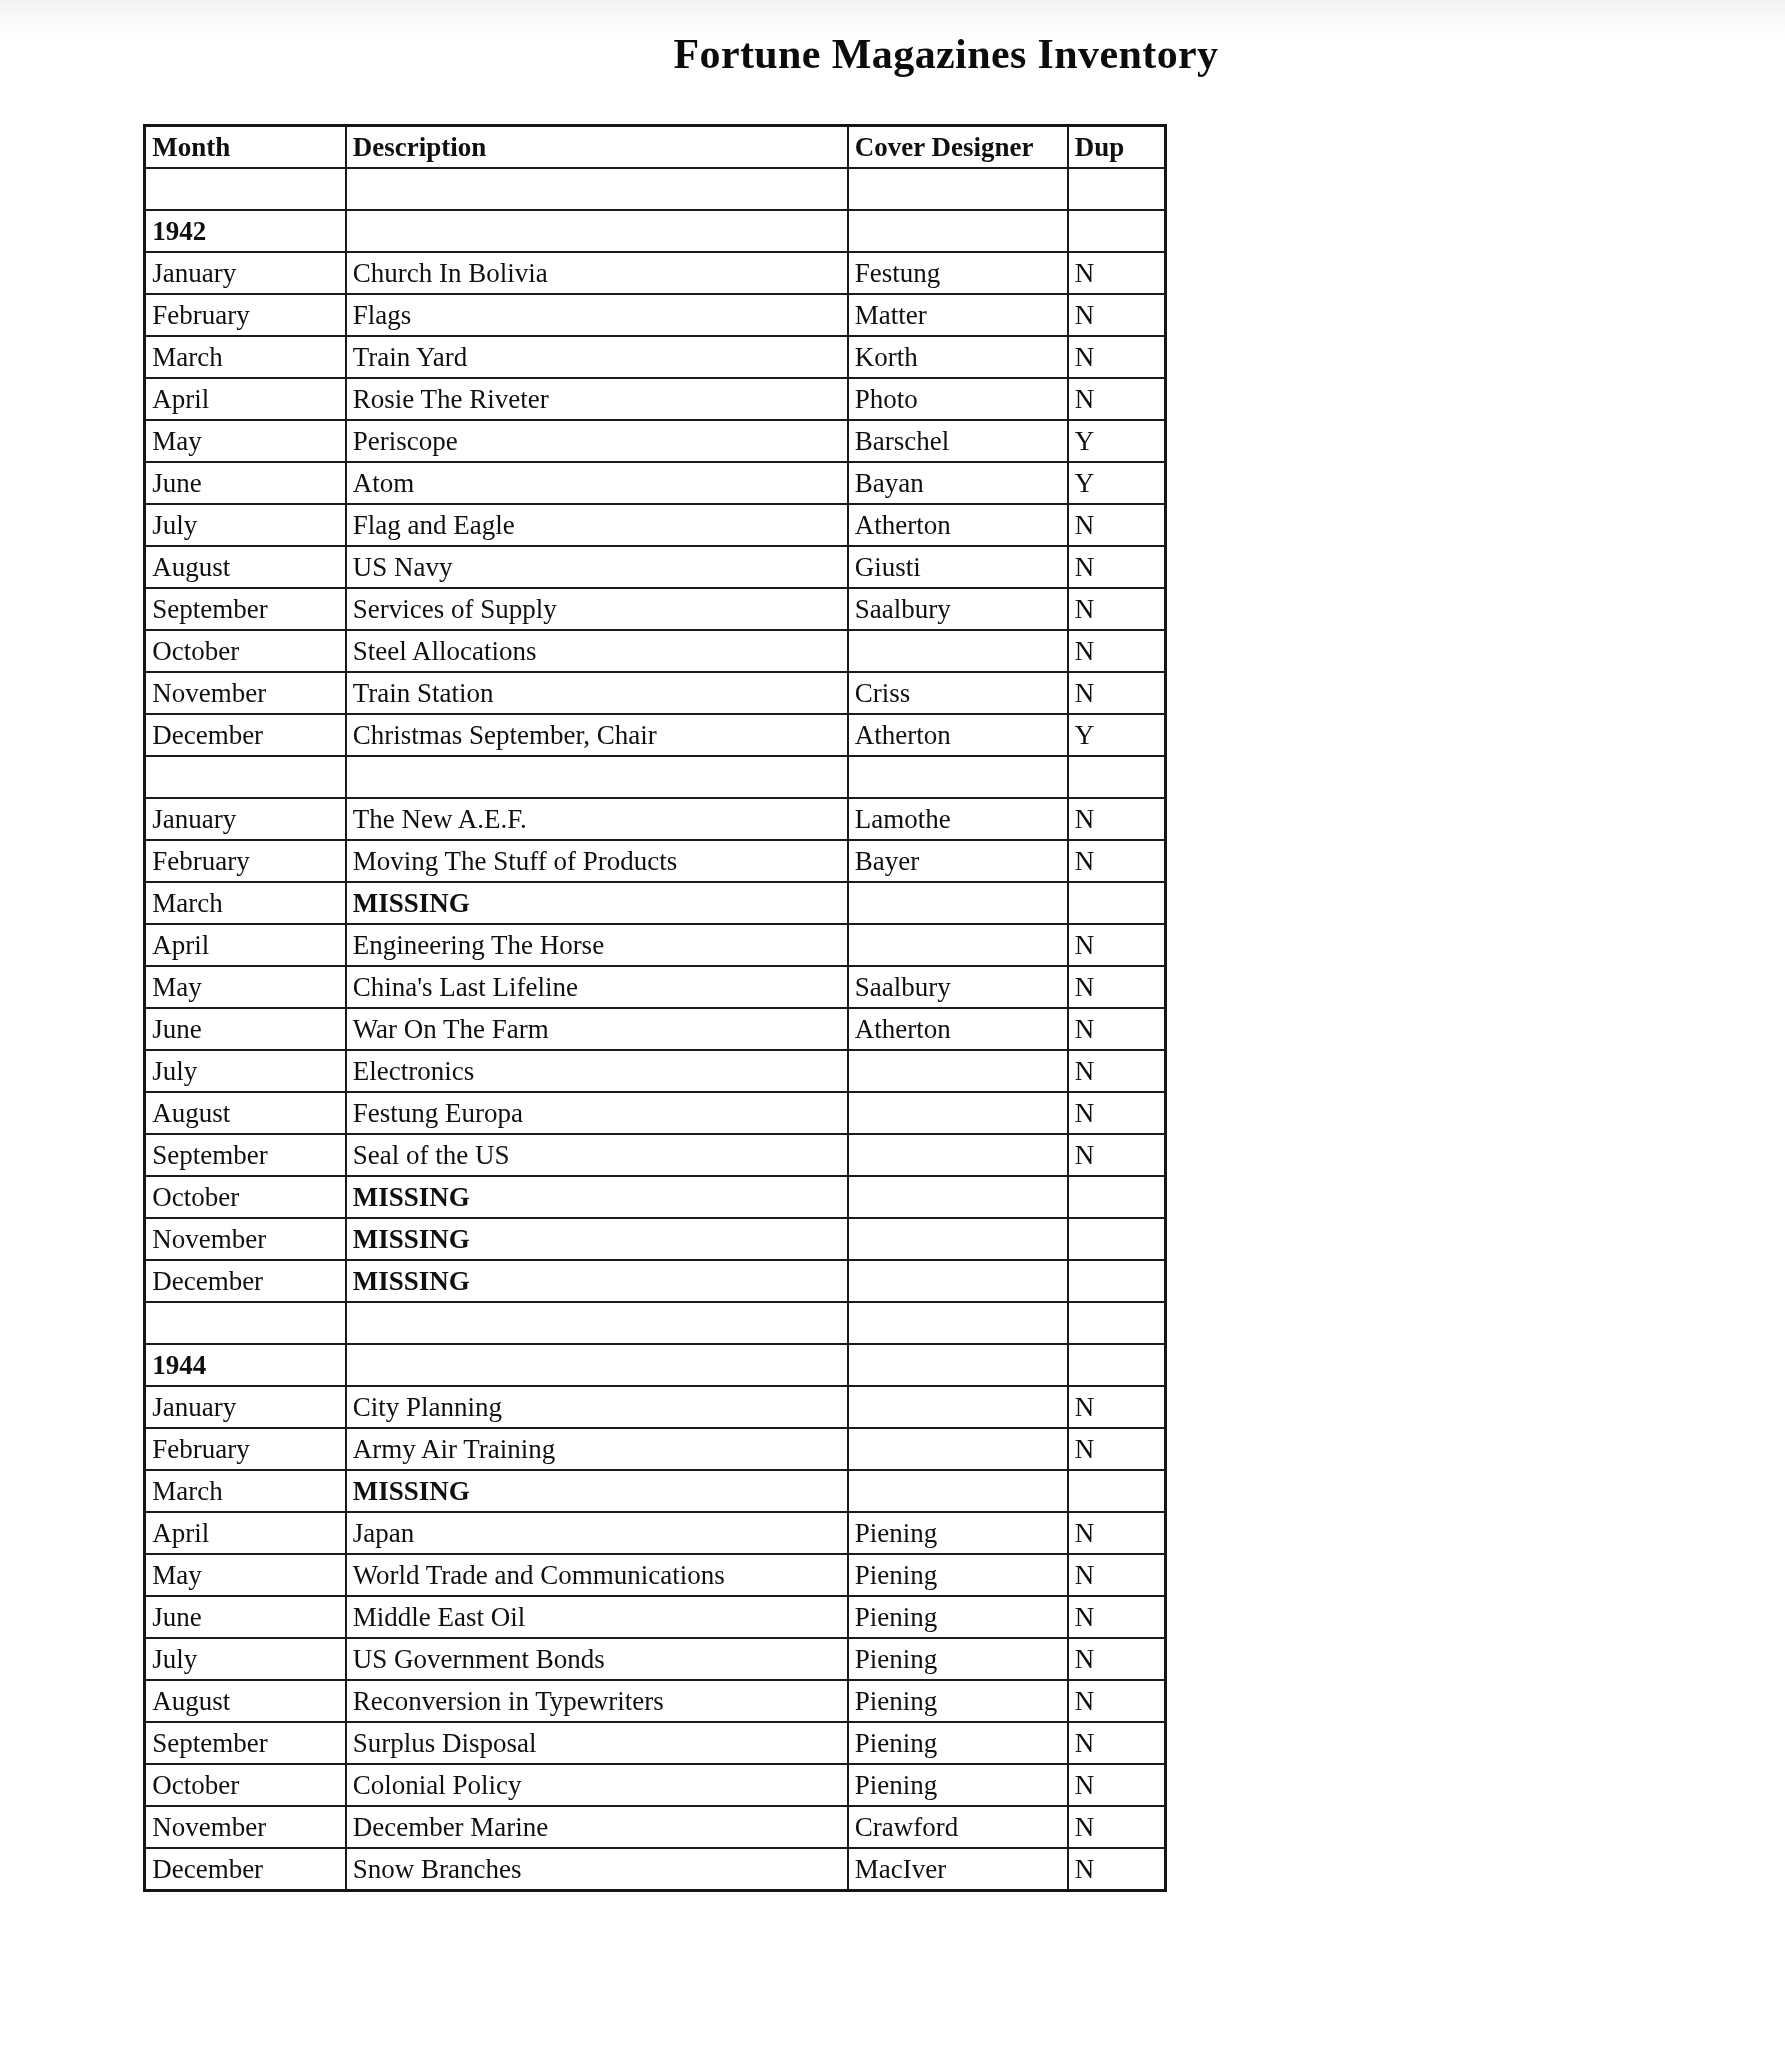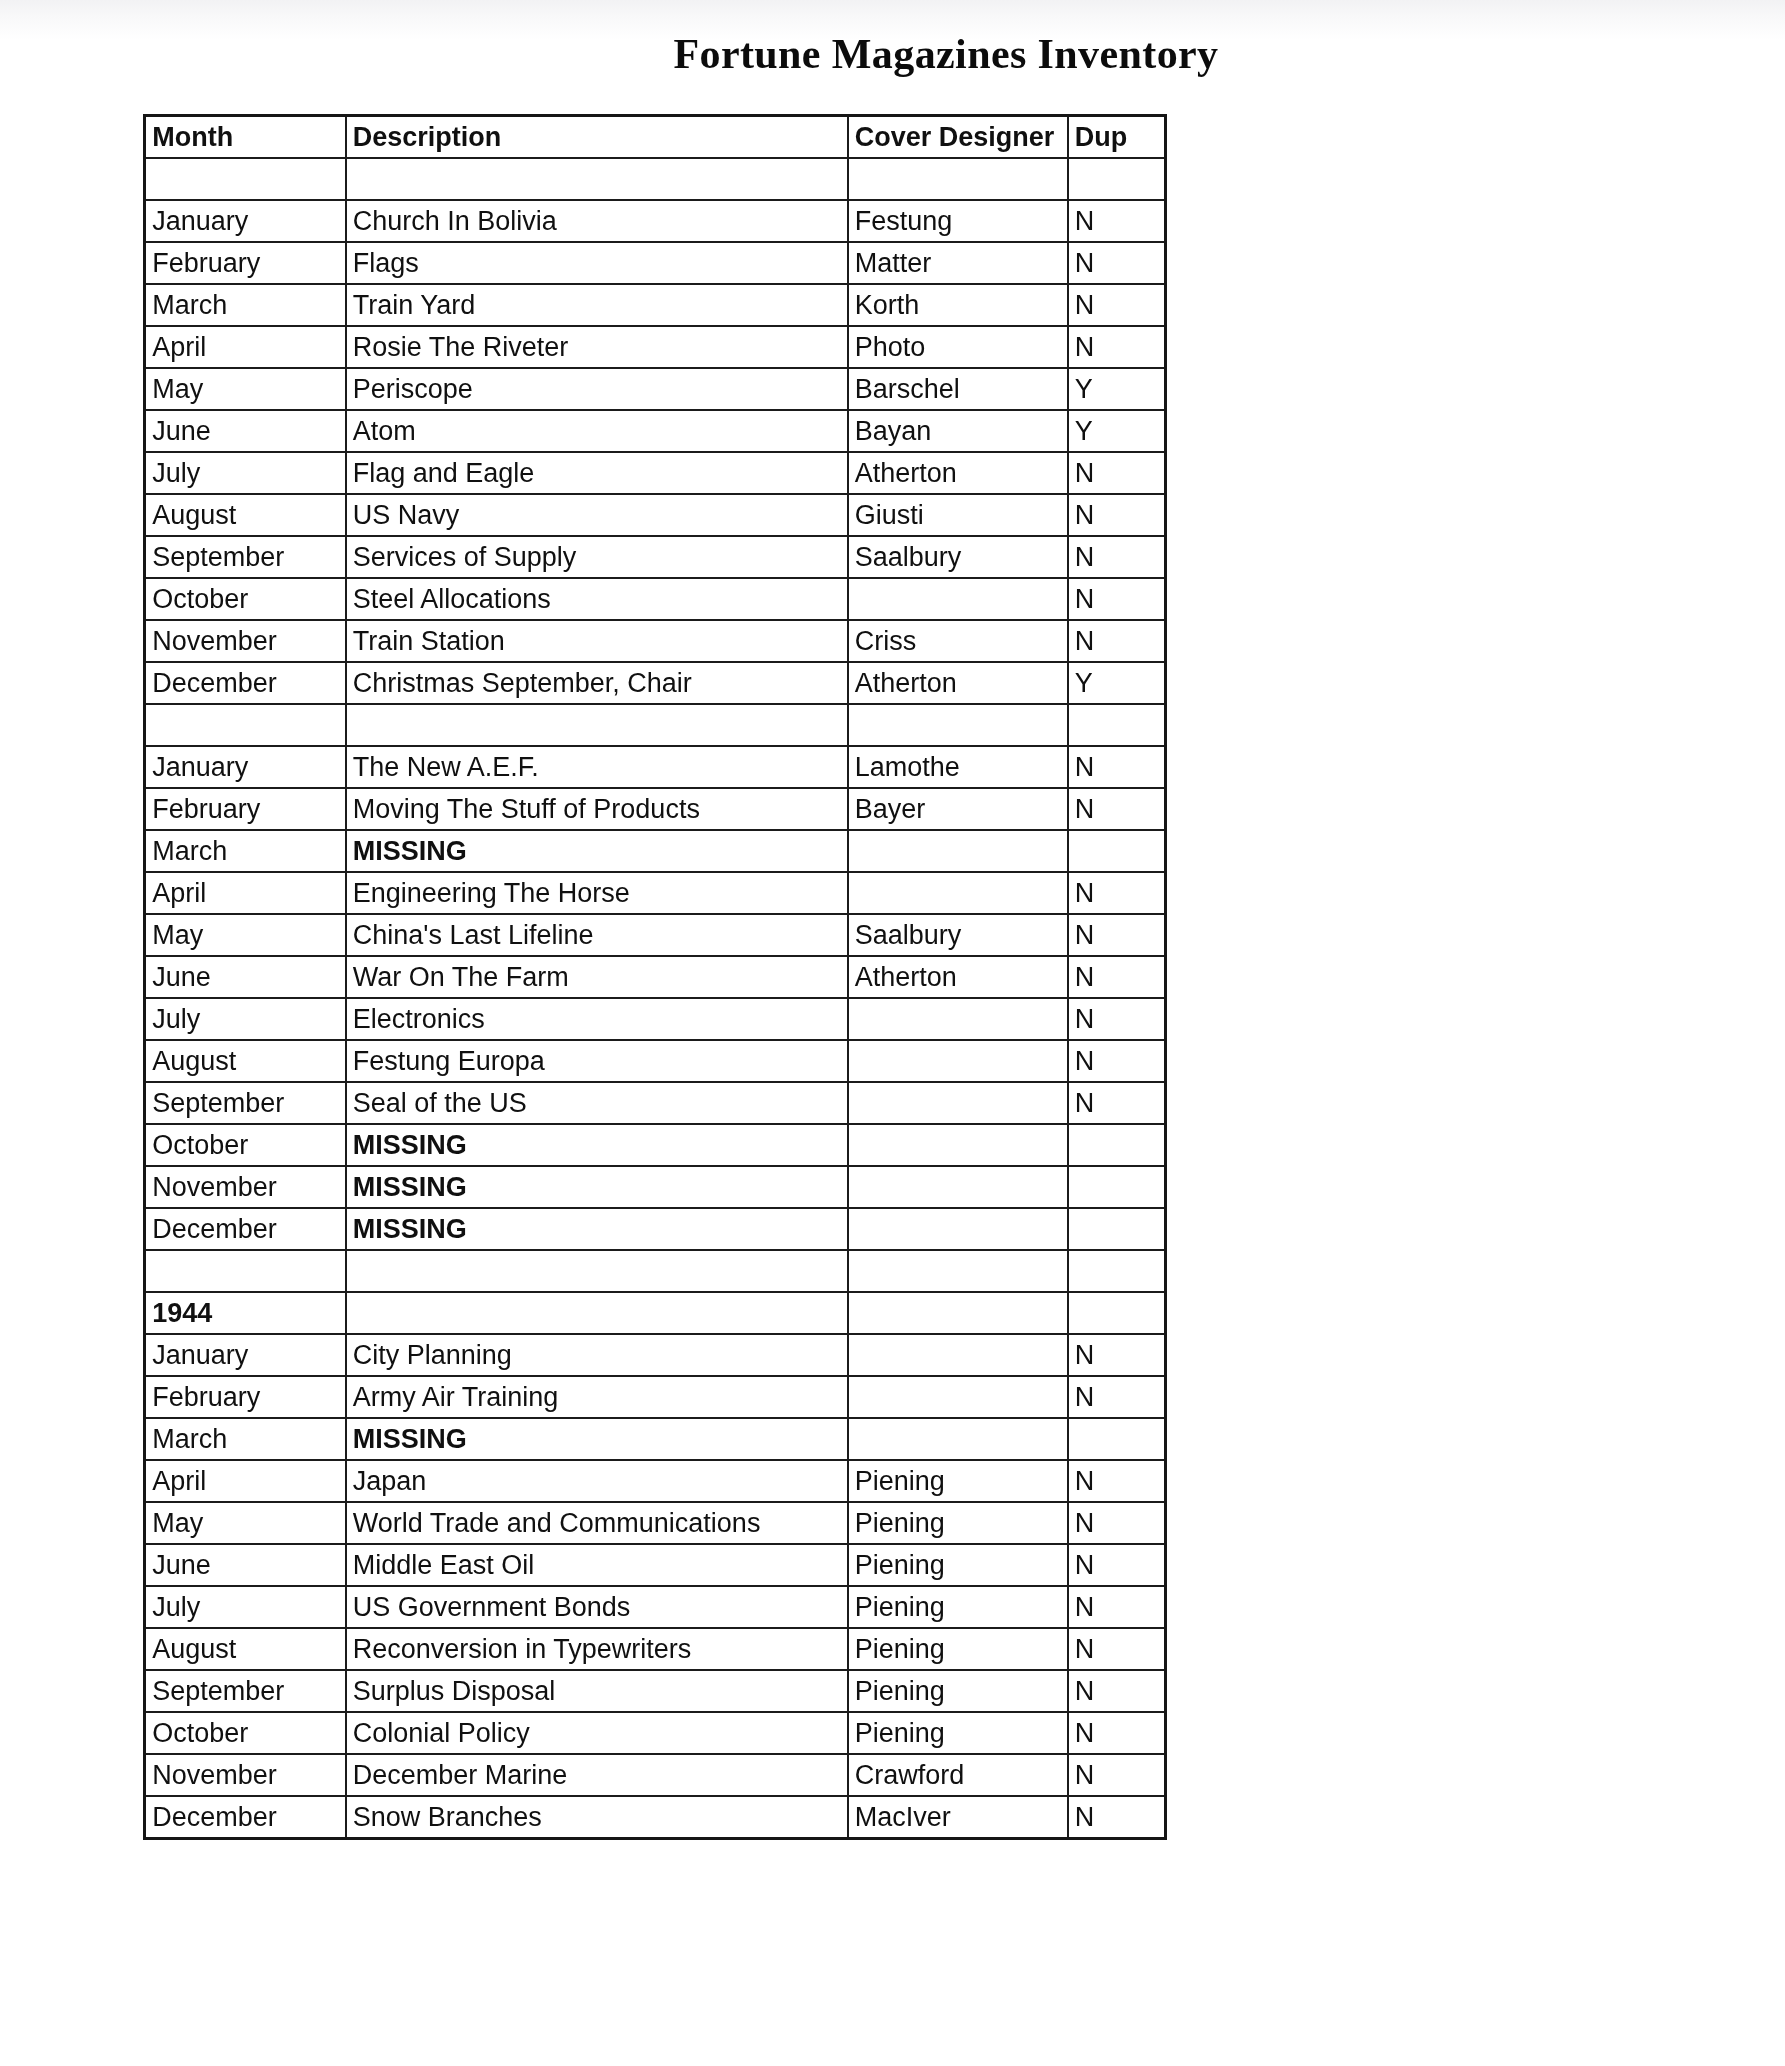--- a/index.html
+++ b/index.html
@@ -28,25 +28,26 @@
     margin:13px;
     text-align:center;
     font-family:"Liberation Serif", serif;
     font-weight:bold;
     font-size:42px;
     letter-spacing:0.4px;
     color:#0c0c0c;
   }
   table.inventory{
     position:absolute;
-    left:143px;top:114px;
+    left:143px;top:124px;
     width:1022px;
     border-collapse:collapse;
     table-layout:fixed;
     border:3.7px solid #161616;
+    font-family:Liberation Serif, serif;
   }
   table.inventory col.c1{width:201px;}
   table.inventory col.c2{width:502px;}
   table.inventory col.c3{width:220px;}
   table.inventory col.c4{width:98px;}
   table.inventory th, table.inventory td{
     border:2.1px solid #1b1b1b;
     height:40px;
     padding:0 2.5px 0 6.2px;
     font-size:27px;
@@ -85,20 +86,26 @@
           </tr>
       </thead>
       <tbody id="table-body">
           <tr>
             <td></td>
             <td></td>
             <td></td>
             <td></td>
           </tr>
           <tr>
+            <td class="year-cell">1942</td>
+            <td></td>
+            <td></td>
+            <td></td>
+          </tr>
+          <tr>
             <td>January</td>
             <td>Church In Bolivia</td>
             <td>Festung</td>
             <td>N</td>
           </tr>
           <tr>
             <td>February</td>
             <td>Flags</td>
             <td>Matter</td>
             <td>N</td>

